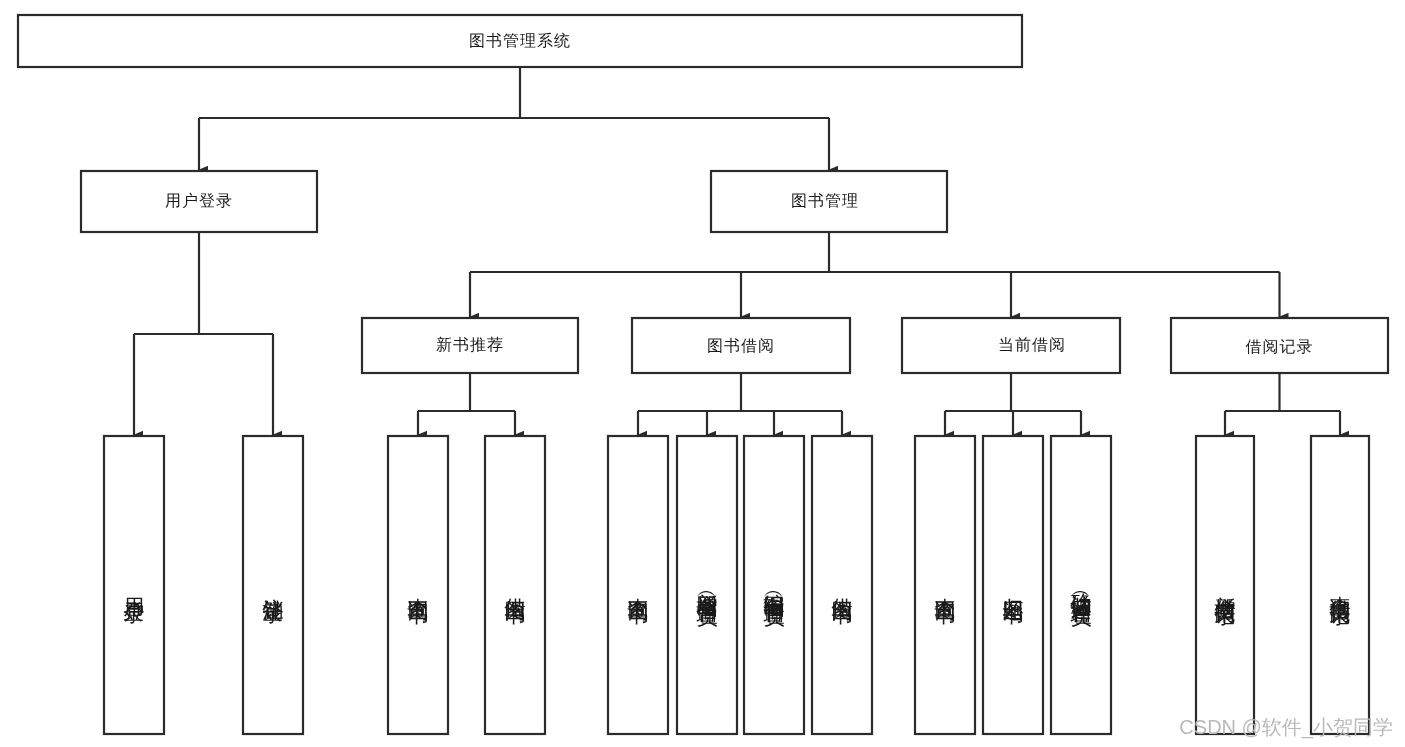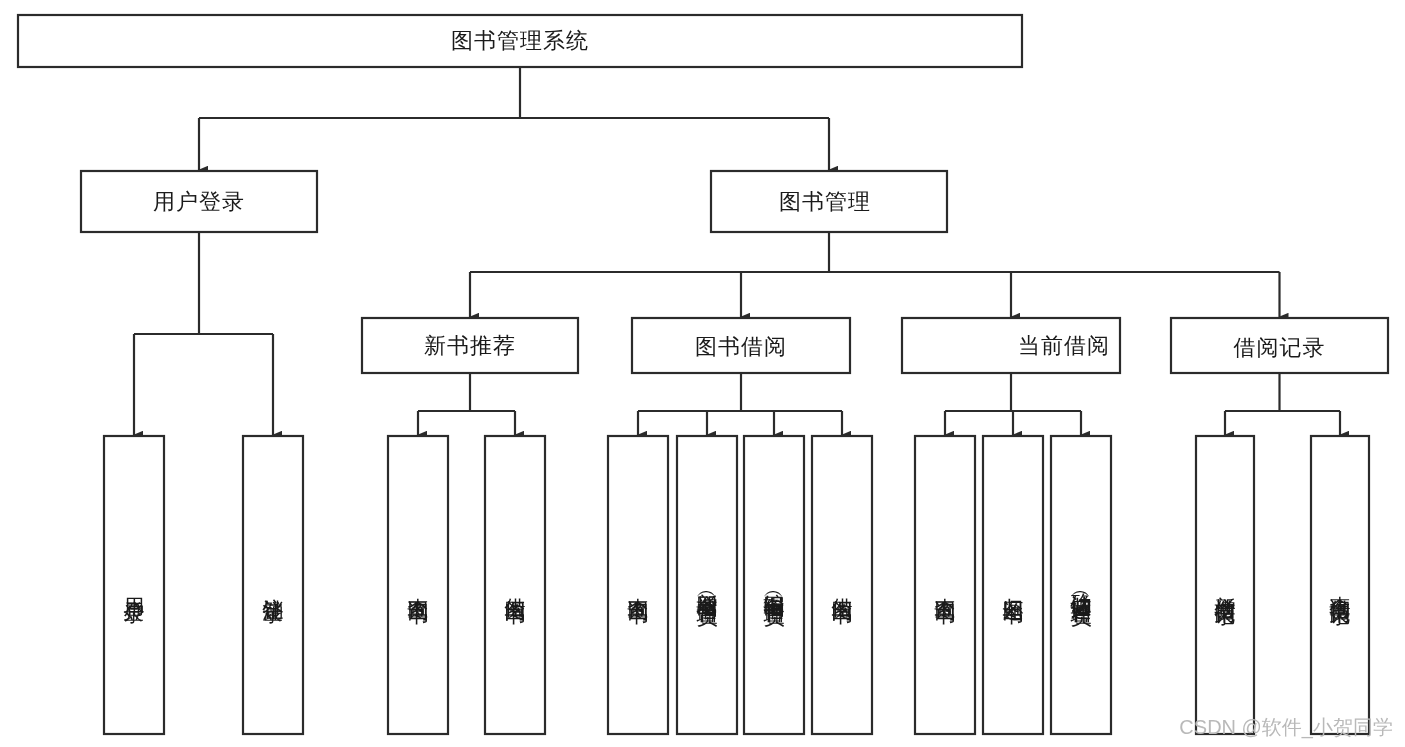--- a/index.html
+++ b/index.html
@@ -65,21 +65,21 @@
     white-space: nowrap;
   }
   .horiz-label-wrap {
     position: absolute;
     display: flex;
     align-items: center;
     justify-content: center;
     pointer-events: none;
   }
   .horiz-text {
-    font-size: 22px;
+    font-size: 16px;
     color: #1a1a1a;
     letter-spacing: 1px;
     font-family: Liberation Serif, serif;
     white-space: nowrap;
   }
 </style>
 </head>
 <body>
 
 <div id="canvas">
@@ -159,21 +159,21 @@
       </div>
       <div class="horiz-label-wrap" style="left: 711px; top: 171px; width: 228px; height: 61px;">
         <span class="horiz-text">图书管理</span>
       </div>
       <div class="horiz-label-wrap" style="left: 362px; top: 318px; width: 216px; height: 55px;">
         <span class="horiz-text">新书推荐</span>
       </div>
       <div class="horiz-label-wrap" style="left: 632px; top: 318px; width: 218px; height: 57px;">
         <span class="horiz-text">图书借阅</span>
       </div>
-      <div class="horiz-label-wrap" style="left: 902px; top: 318px; width: 260px; height: 55px; padding-left: 32px;">
+      <div class="horiz-label-wrap" style="left: 902px; top: 318px; width: 260px; height: 55px;">
         <span class="horiz-text">当前借阅</span>
       </div>
       <div class="horiz-label-wrap" style="left: 1171px; top: 318px; width: 217px; height: 59px;">
         <span class="horiz-text">借阅记录</span>
       </div>
       <div class="vert-label-wrap" style="left: 104px; top: 436px; width: 60px; height: 298px;">
         <span class="vert-text">用户登录</span>
       </div>
       <div class="vert-label-wrap" style="left: 243px; top: 436px; width: 60px; height: 298px;">
         <span class="vert-text">注销登录</span>

